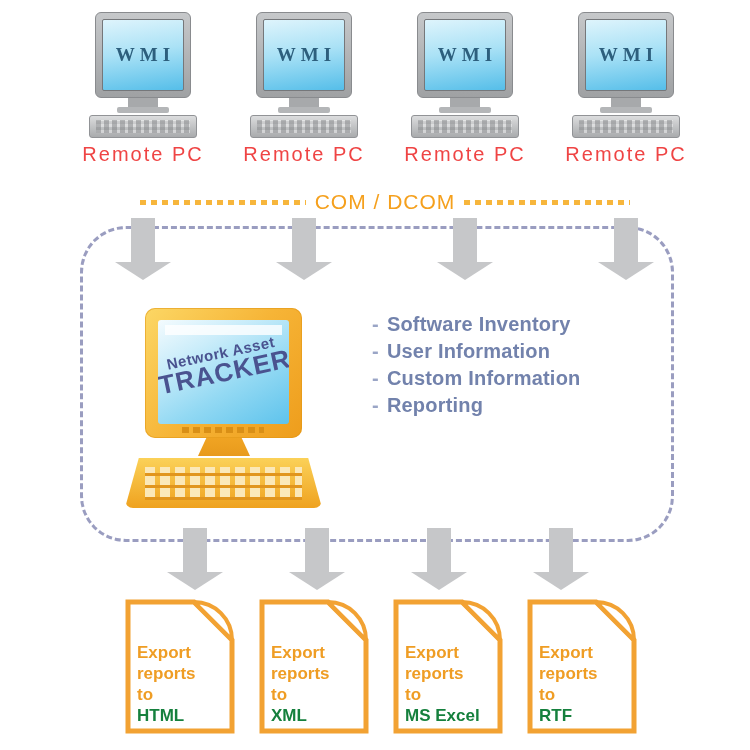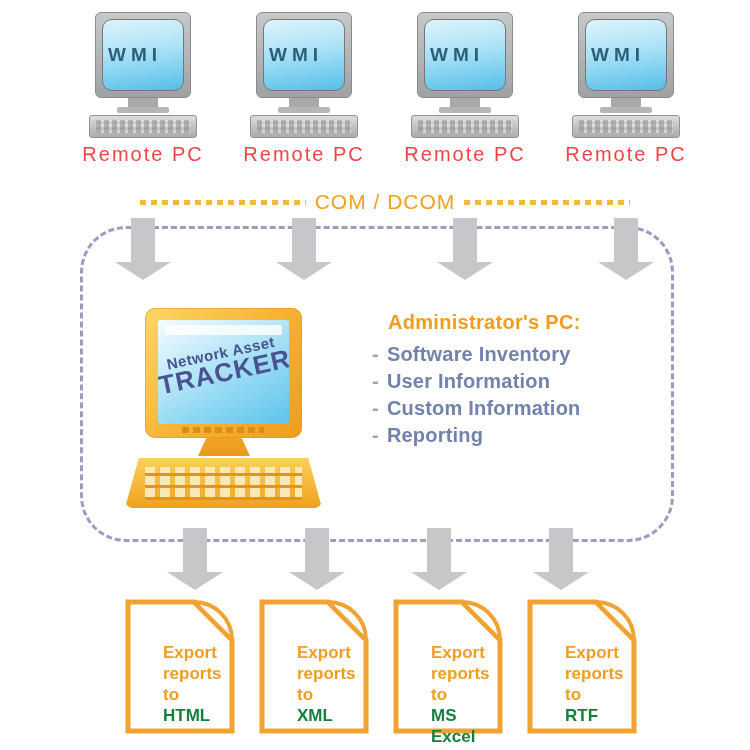--- a/index.html
+++ b/index.html
@@ -12,23 +12,23 @@
 
   
   .pc { position:absolute; top:12px; width:160px; text-align:center; }
   .pc.col1{ left:63px; } .pc.col2{ left:224px; } .pc.col3{ left:385px; } .pc.col4{ left:546px; }
   .monitor {
     width:96px; height:86px; margin:0 auto;
     background:linear-gradient(#c6c8ca,#9fa1a3);
     border:1px solid #898b8e; border-radius:6px; padding:6px;
   }
   .screen {
-    width:100%; height:100%; border:1px solid #75777a; border-radius:10px;
+    width:100%; height:100%; border:1px solid #75777a; border-radius:2px;
     background:linear-gradient(172deg,#def4fc 0%,#abe2f6 45%,#55bee9 100%);
-    display:flex; align-items:center; justify-content:flex-start;
+    display:flex; align-items:center; justify-content:center;font-family:Liberation Serif, serif;
   }
   .wmi { font-size:19px; font-weight:bold; letter-spacing:5px; padding-left:5px; color:#2d5f7d; }
   .m-neck { width:30px; height:9px; background:#a7a9ab; margin:0 auto; }
   .m-base { width:52px; height:6px; background:#b4b6b8; margin:0 auto; border-radius:2px; }
   .keyboard {
     width:108px; height:23px; margin:2px auto 0; position:relative;
     background:linear-gradient(#dcddde,#a9abad);
     border:1px solid #919396; border-radius:3px;
   }
   .keys {
@@ -120,21 +120,21 @@
   .admin-list { list-style:none; }
   .admin-list li { font-size:20px; font-weight:bold; color:#7282ac; line-height:27px; letter-spacing:.2px; }
   .bullet { color:#9aa5c6; margin-right:8px; }
 
   
   .doc { position:absolute; top:598px; width:112px; height:137px; }
   .doc.d1{ left:124px; } .doc.d2{ left:258px; } .doc.d3{ left:392px; } .doc.d4{ left:526px; }
   .doc svg { position:absolute; left:0; top:0; }
   .doc-text {
     position:absolute; left:13px; top:44px;
-    font-size:17px; font-weight:bold; line-height:21px; color:#ef9d24;margin-left:26px;
+    font-size:17px; font-weight:bold; line-height:21px; color:#ef9d24;
   }
   .doc-format { color:#15803d; }
 </style>
 </head>
 <body>
 
 <div id="canvas">
 
   <div class="pc col1">
     <div class="monitor">
@@ -223,21 +223,20 @@
       </div>
     </div>
     <div class="t-vent"></div>
     <div class="t-stand"></div>
     <div class="t-kb">
         <div class="t-keys"></div>
       </div>
   </div>
 
   <div class="admin">
-    <div class="admin-title">Administrator's PC:</div>
     <ul class="admin-list">
       <li><span class="bullet">-</span><span>Software Inventory</span></li>
       <li><span class="bullet">-</span><span>User Information</span></li>
       <li><span class="bullet">-</span><span>Custom Information</span></li>
       <li><span class="bullet">-</span><span>Reporting</span></li>
     </ul>
   </div>
 
   <div class="arrow bottom b1">
       <div class="shaft"></div>

